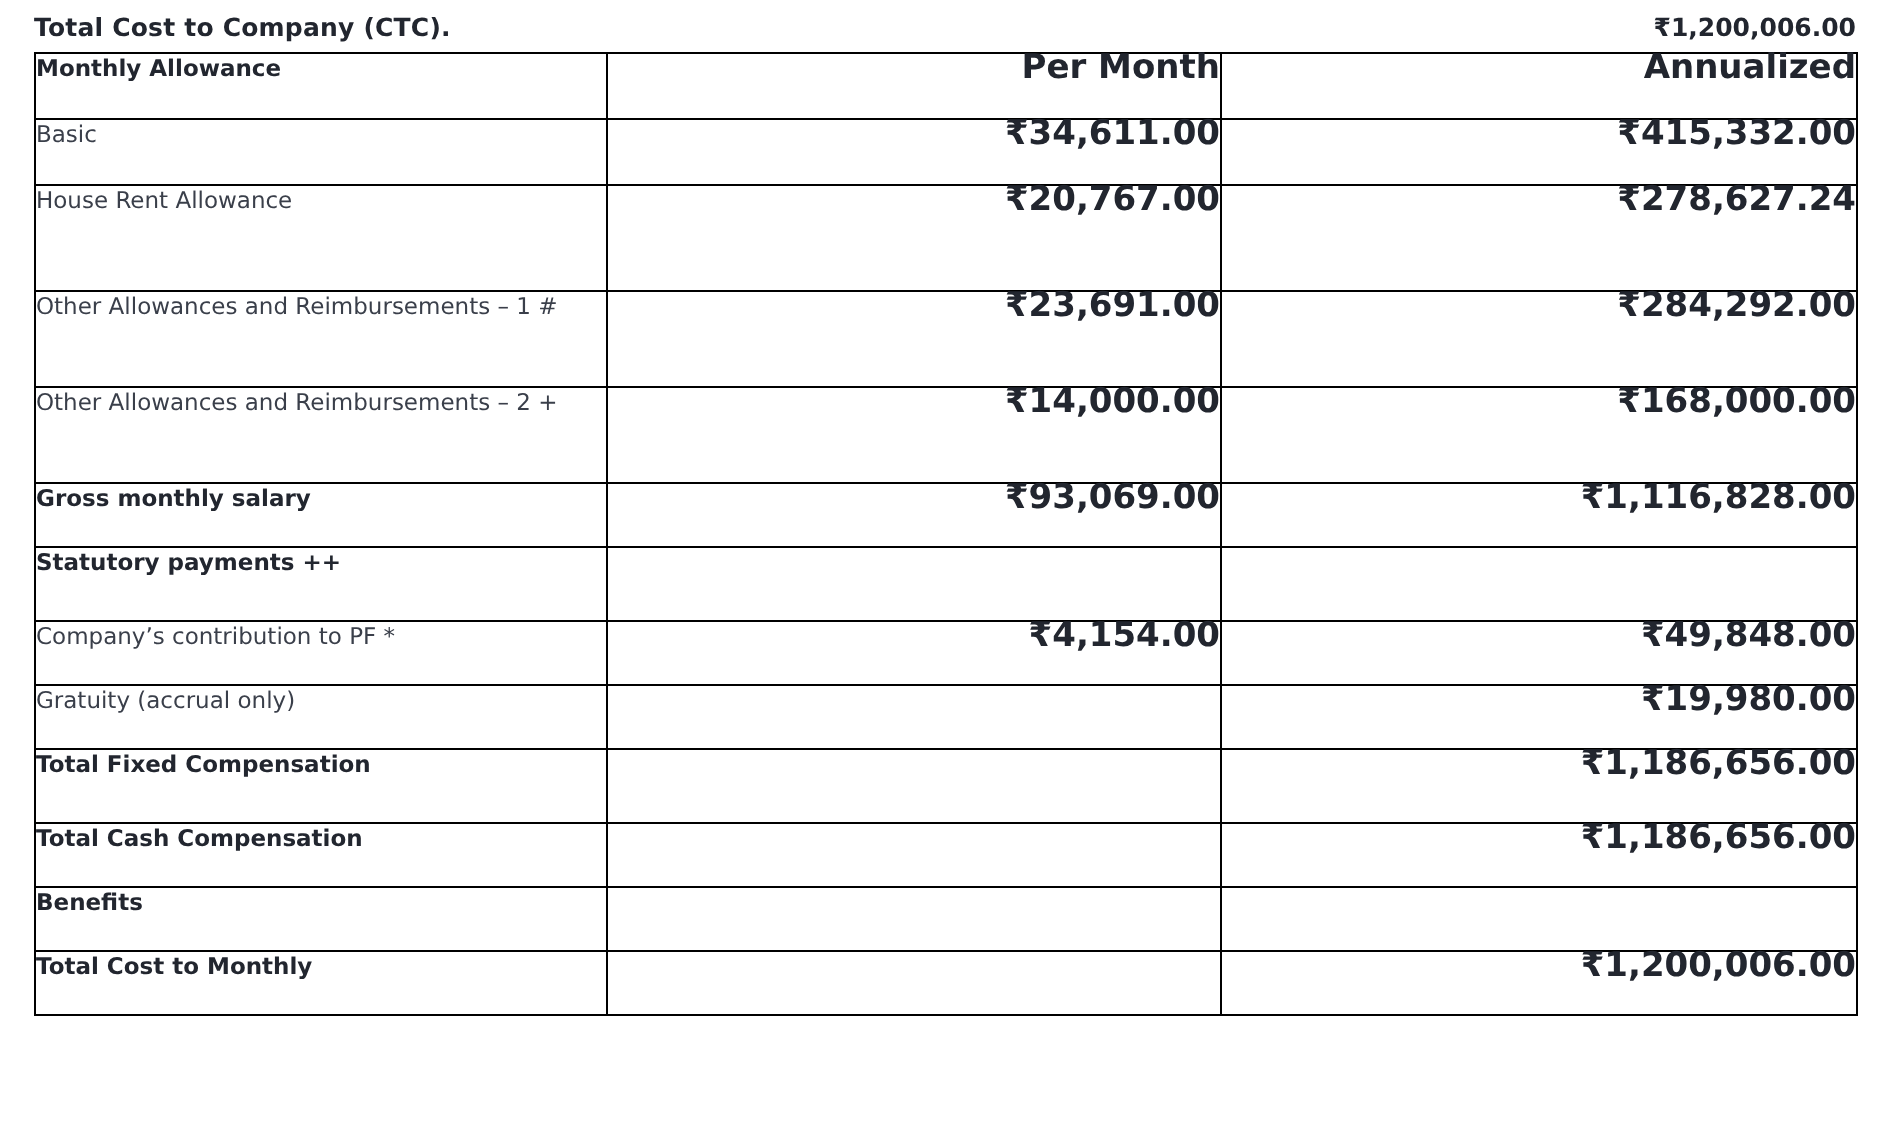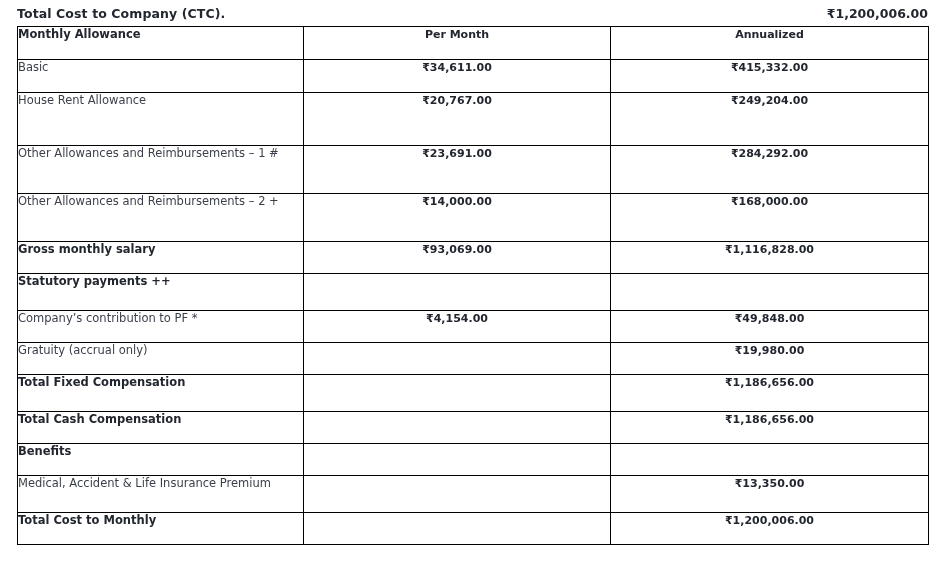--- a/index.html
+++ b/index.html
@@ -76,25 +76,25 @@
     text-align-last: left;
     -moz-text-align-last: left;
     hyphens: none;
   }
   .cell-label.bold {
     font-weight: bold;
     color: #22262f;
   }
   .cell-num {
     padding: 5px 3px 4px 4px;
-    font-size: 11px;
+    font-size: 17px;
     line-height: 15px;
     font-weight: bold;
     color: #22262f;
-    text-align: center;
+    text-align: right;
     white-space: nowrap;
   }
   .cell-num.empty { color: transparent; }
 
   thead .cell-label,
   thead .cell-num {
     font-weight: bold;
     color: #22262f;
   }
 
@@ -131,21 +131,21 @@
     </thead>
     <tbody id="table-body">
         <tr class="h-1">
           <td class="cell-label">Basic</td>
           <td class="cell-num">₹34,611.00</td>
           <td class="cell-num">₹415,332.00</td>
         </tr>
         <tr class="h-2">
           <td class="cell-label">House Rent Allowance</td>
           <td class="cell-num">₹20,767.00</td>
-          <td class="cell-num">₹249,204.00</td>
+          <td class="cell-num">₹278,627.24</td>
         </tr>
         <tr class="h-3">
           <td class="cell-label">Other Allowances and Reimbursements – 1 #</td>
           <td class="cell-num">₹23,691.00</td>
           <td class="cell-num">₹284,292.00</td>
         </tr>
         <tr class="h-3">
           <td class="cell-label">Other Allowances and Reimbursements – 2 +</td>
           <td class="cell-num">₹14,000.00</td>
           <td class="cell-num">₹168,000.00</td>
@@ -178,25 +178,20 @@
         <tr class="h-4">
           <td class="cell-label bold">Total Cash Compensation</td>
           <td class="cell-num empty"></td>
           <td class="cell-num">₹1,186,656.00</td>
         </tr>
         <tr class="h-4">
           <td class="cell-label bold">Benefits</td>
           <td class="cell-num empty"></td>
           <td class="cell-num empty"></td>
         </tr>
-        <tr class="h-5">
-          <td class="cell-label">Medical, Accident &amp; Life Insurance Premium</td>
-          <td class="cell-num empty"></td>
-          <td class="cell-num">₹13,350.00</td>
-        </tr>
         <tr class="h-4">
           <td class="cell-label bold">Total Cost to Monthly</td>
           <td class="cell-num empty"></td>
           <td class="cell-num">₹1,200,006.00</td>
         </tr>
       </tbody>
   </table>
 
 </div>
 

